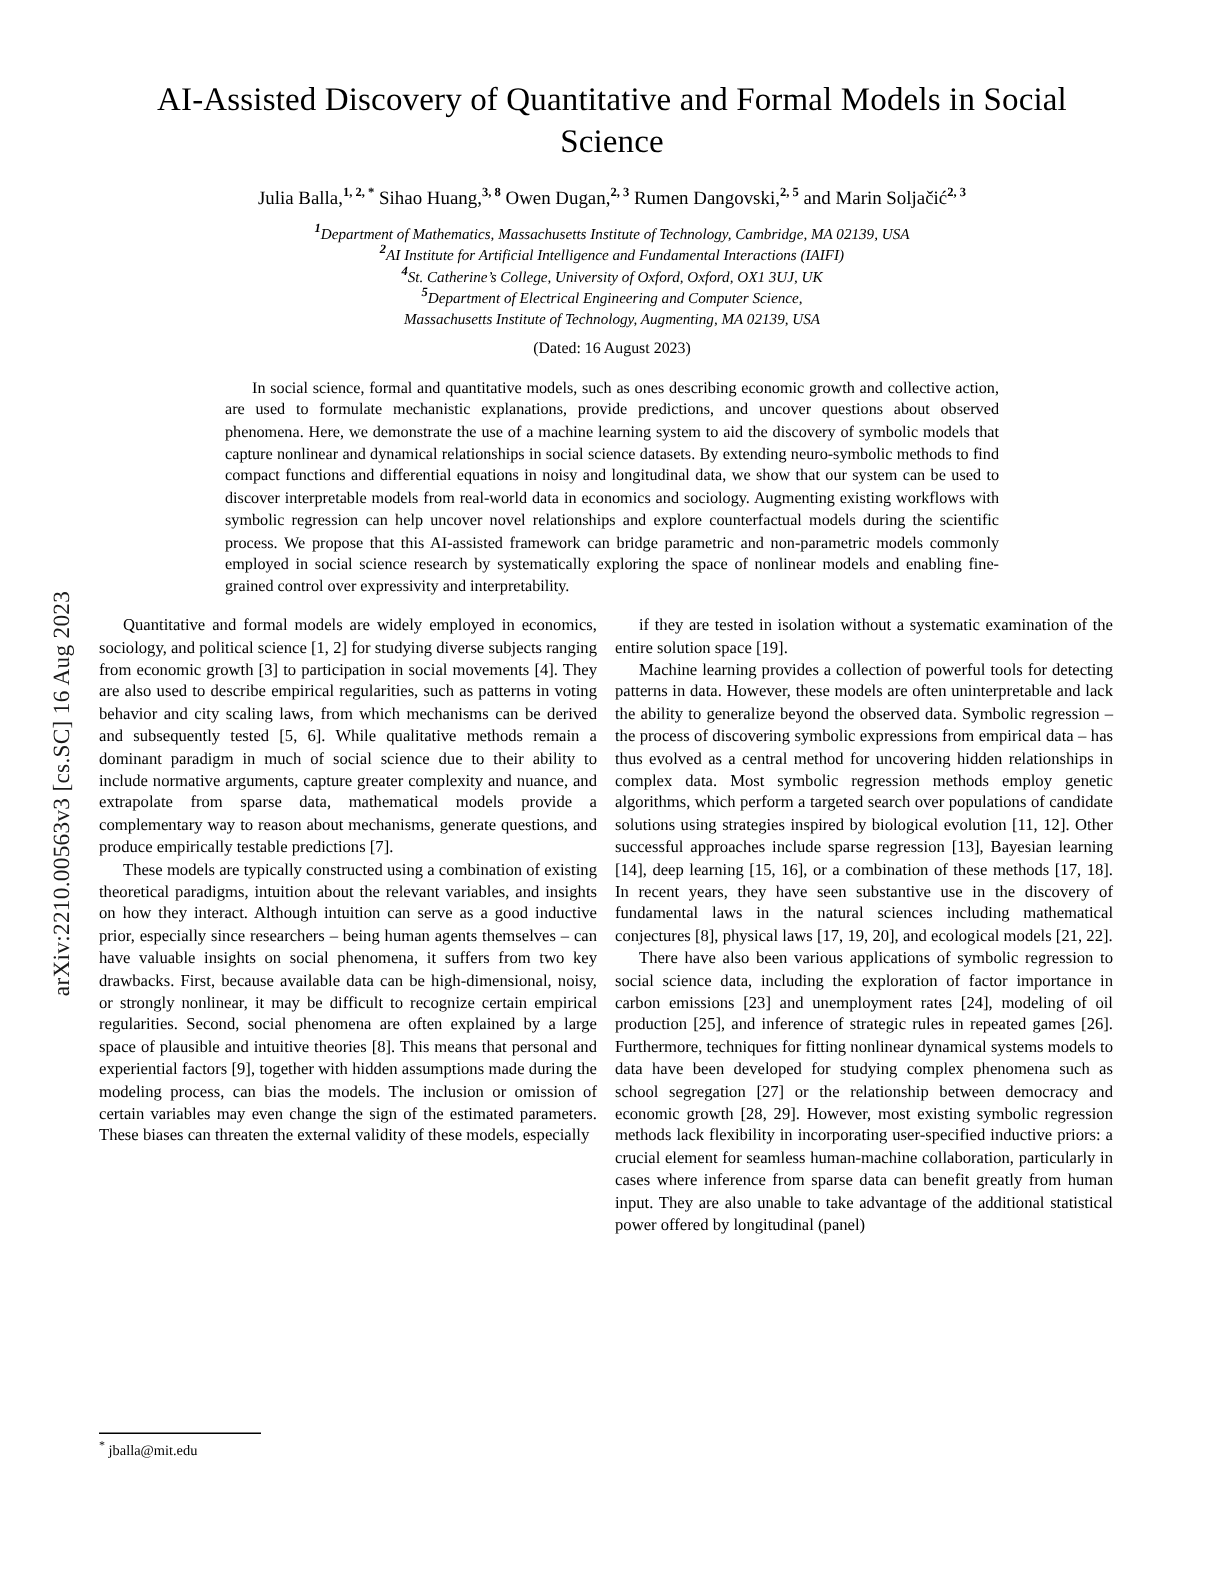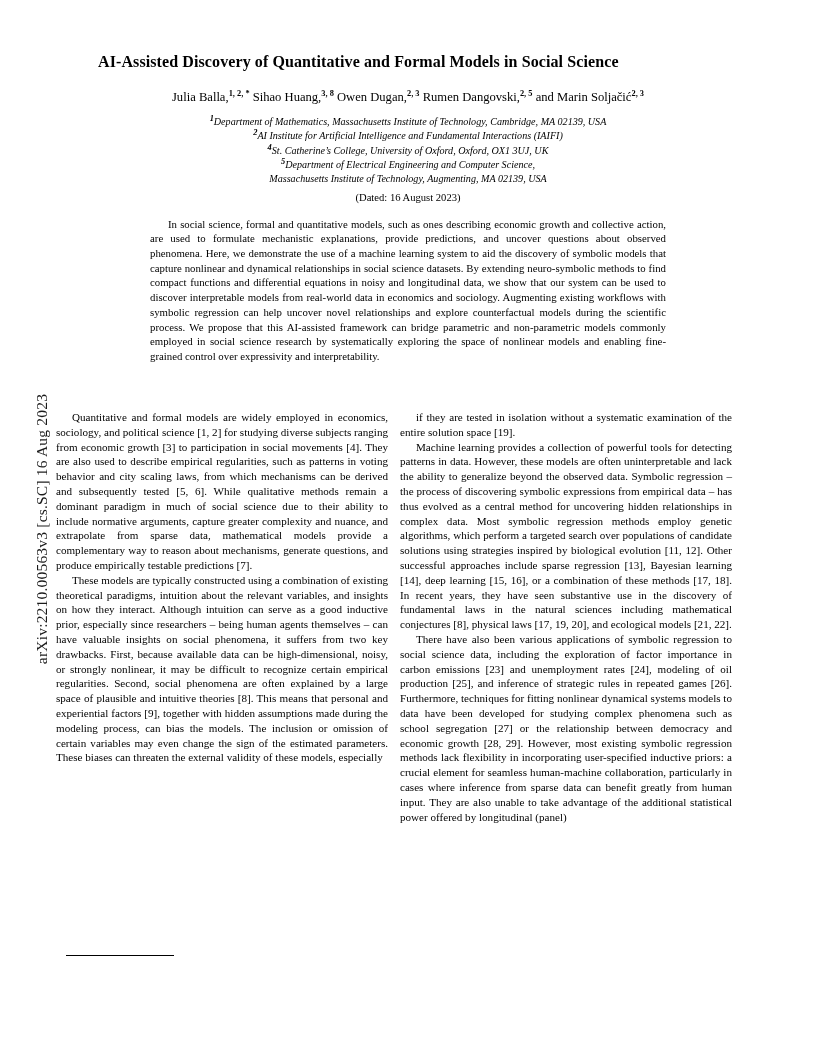--- a/index.html
+++ b/index.html
@@ -38,22 +38,23 @@
   }
 
   .content {
     position: absolute;
     left: 98px;
     top: 52px;
     width: 620px;
   }
 
   .title {
-    font-size: 16px;
-    font-weight: bold;
+    font-size: 22px;
+    font-weight: normal;
+    text-align: center;
     line-height: 1.25;
     margin: 0 0 16px 0;
     letter-spacing: 0.1px;
   }
 
   .authors {
     font-size: 12.6px;
     text-align: center;
     line-height: 1.5;
     margin: 0 0 8px 0;
@@ -85,21 +86,21 @@
     line-height: 1.365;
     text-align: justify;
     margin: 0 auto;
     width: 516px;
     text-indent: 18px;
     hyphens: auto;
   }
 
   .columns {
     position: absolute;
-    left: 56px;
+    left: 66px;
     top: 410px;
     width: 690px;
     display: flex;
     gap: 12px;
   }
   .col {
     width: 332px;
     font-size: 11.1px;
     line-height: 1.335;
     text-align: justify;
@@ -165,15 +166,16 @@
     </div>
     <div class="col">
       <p>if they are tested in isolation without a systematic examination of the entire solution space [19].</p>
       <p>Machine learning provides a collection of powerful tools for detecting patterns in data. However, these models are often uninterpretable and lack the ability to generalize beyond the observed data. Symbolic regression – the process of discovering symbolic expressions from empirical data – has thus evolved as a central method for uncovering hidden relationships in complex data. Most symbolic regression methods employ genetic algorithms, which perform a targeted search over populations of candidate solutions using strategies inspired by biological evolution [11, 12]. Other successful approaches include sparse regression [13], Bayesian learning [14], deep learning [15, 16], or a combination of these methods [17, 18]. In recent years, they have seen substantive use in the discovery of fundamental laws in the natural sciences including mathematical conjectures [8], physical laws [17, 19, 20], and ecological models [21, 22].</p>
       <p>There have also been various applications of symbolic regression to social science data, including the exploration of factor importance in carbon emissions [23] and unemployment rates [24], modeling of oil production [25], and inference of strategic rules in repeated games [26]. Furthermore, techniques for fitting nonlinear dynamical systems models to data have been developed for studying complex phenomena such as school segregation [27] or the relationship between democracy and economic growth [28, 29]. However, most existing symbolic regression methods lack flexibility in incorporating user-specified inductive priors: a crucial element for seamless human-machine collaboration, particularly in cases where inference from sparse data can benefit greatly from human input. They are also unable to take advantage of the additional statistical power offered by longitudinal (panel)</p>
     </div>
   </div>
 
   <div class="footnote-area">
     <div class="footnote-rule"></div>
+    <div class="footnote"><sup>*</sup> jballa@mit.edu</div>
   </div>
 
 </div>
 
 </body></html>

